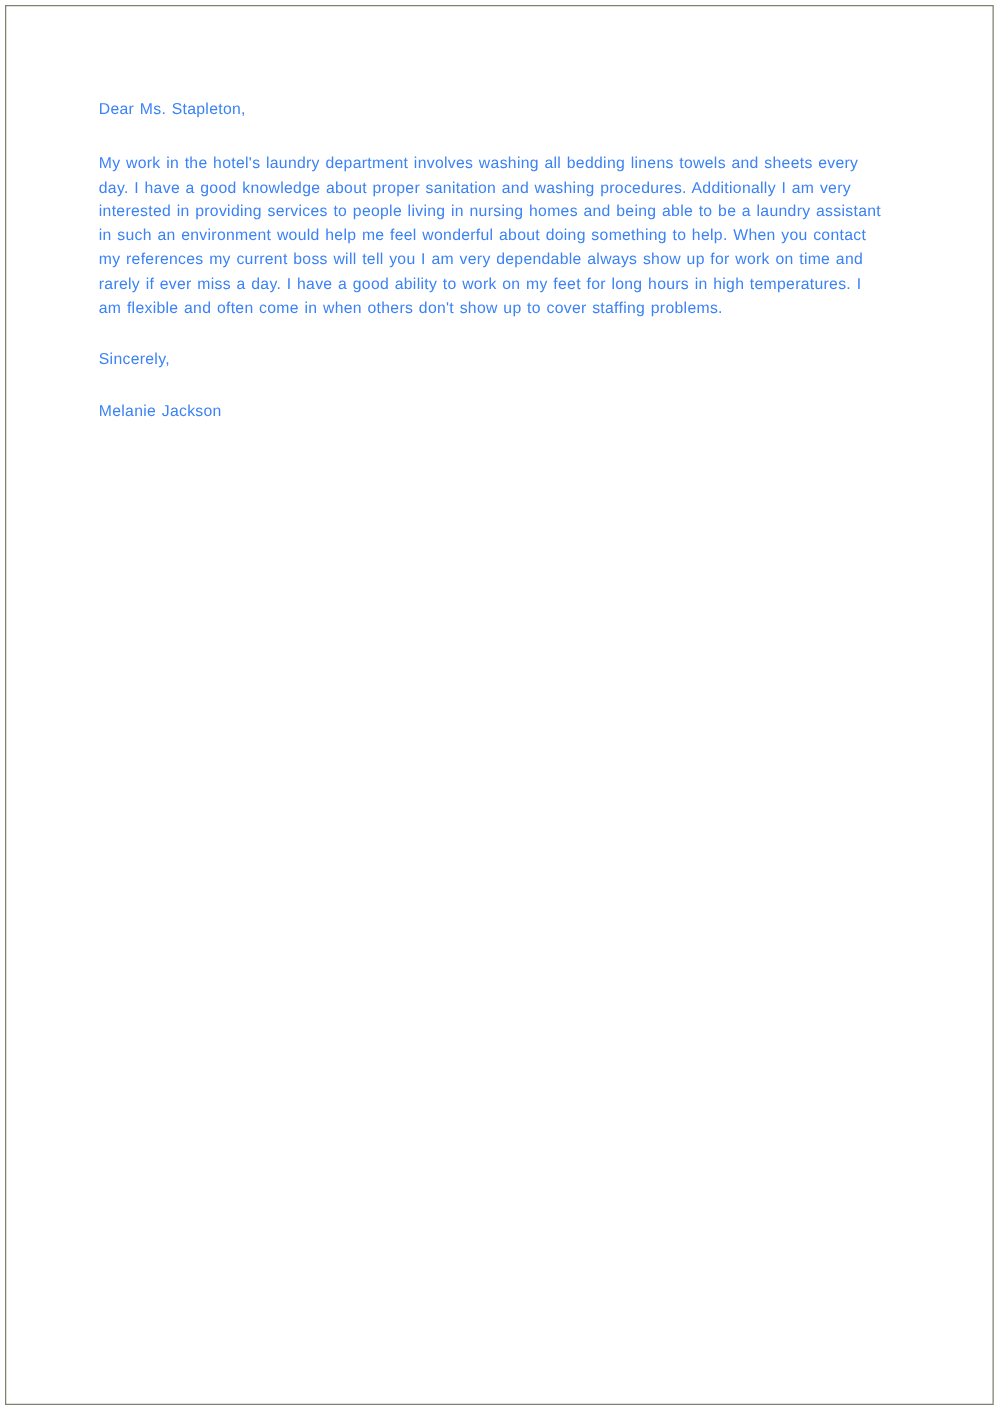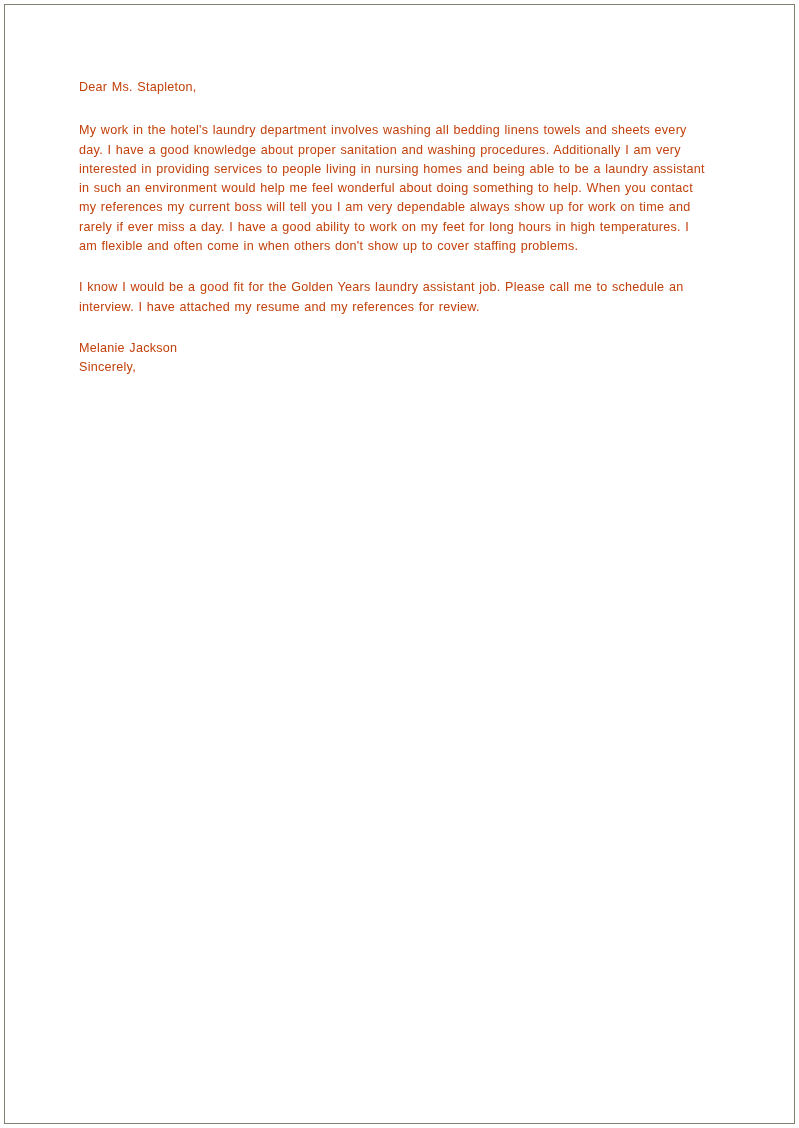--- a/index.html
+++ b/index.html
@@ -32,21 +32,21 @@
   .letter {
     position: absolute;
     left: 79px;
     top: 78px;
     width: 629px;
   }
   .para {
     margin: 0 0 18px 0;
     font-size: 12.6px;
     line-height: 19.3px;
-    color: #c2410c;
+    color: #3b82f6;
     text-align: left;
     letter-spacing: 0.02em;
     word-spacing: 0.06em;
     -webkit-font-smoothing: none;
   }
   .para:last-child {
     margin-bottom: 0;
   }
   .salutation { margin-bottom: 24px; }
   .body-para  { margin-bottom: 22px; }
@@ -60,21 +60,20 @@
 
   <div class="page-border"></div>
 
   <div class="letter">
 
     <p class="para salutation">Dear Ms. Stapleton,</p>
 
 
     <p class="para body-para">My work in the hotel's laundry department involves washing all bedding linens towels and sheets every day. I have a good knowledge about proper sanitation and washing procedures. Additionally I am very interested in providing services to people living in nursing homes and being able to be a laundry assistant in such an environment would help me feel wonderful about doing something to help. When you contact my references my current boss will tell you I am very dependable always show up for work on time and rarely if ever miss a day. I have a good ability to work on my feet for long hours in high temperatures. I am flexible and often come in when others don't show up to cover staffing problems.</p>
 
-    <p class="para body-para">I know I would be a good fit for the Golden Years laundry assistant job. Please call me to schedule an interview. I have attached my resume and my references for review.</p>
+
+    <p class="para closing-line">Sincerely,</p>
 
     <p class="para signature">Melanie Jackson</p>
-
-    <p class="para closing-line">Sincerely,</p>
 
   </div>
 
 </div>
 
 </body></html>

